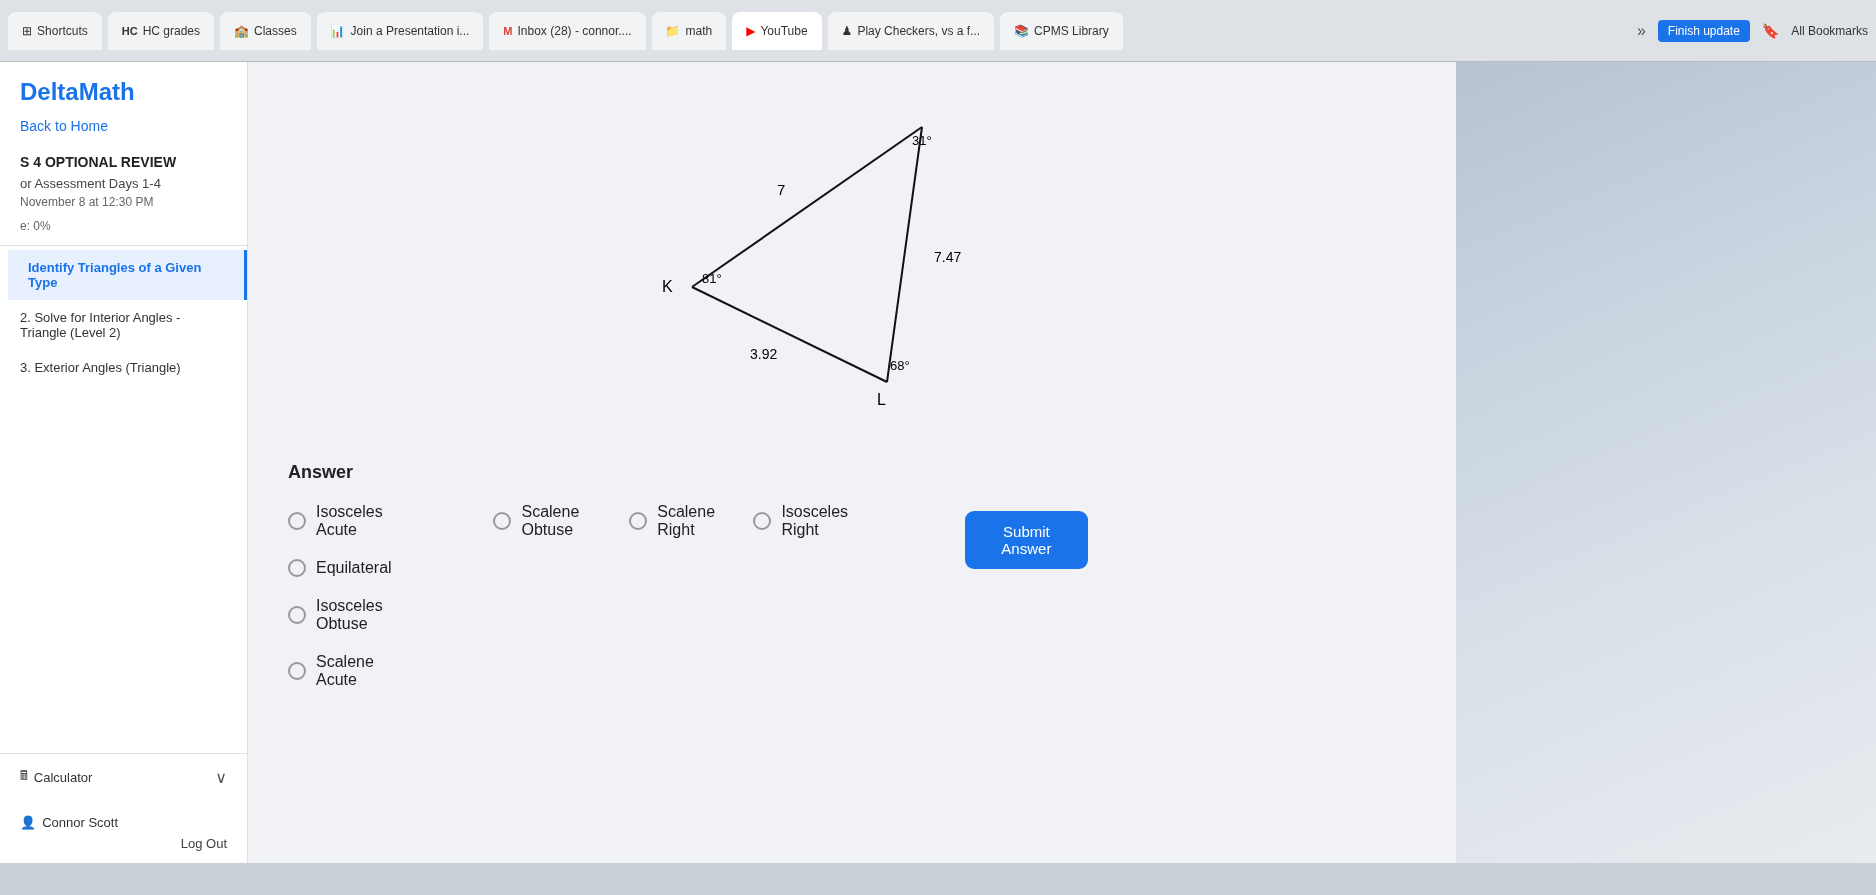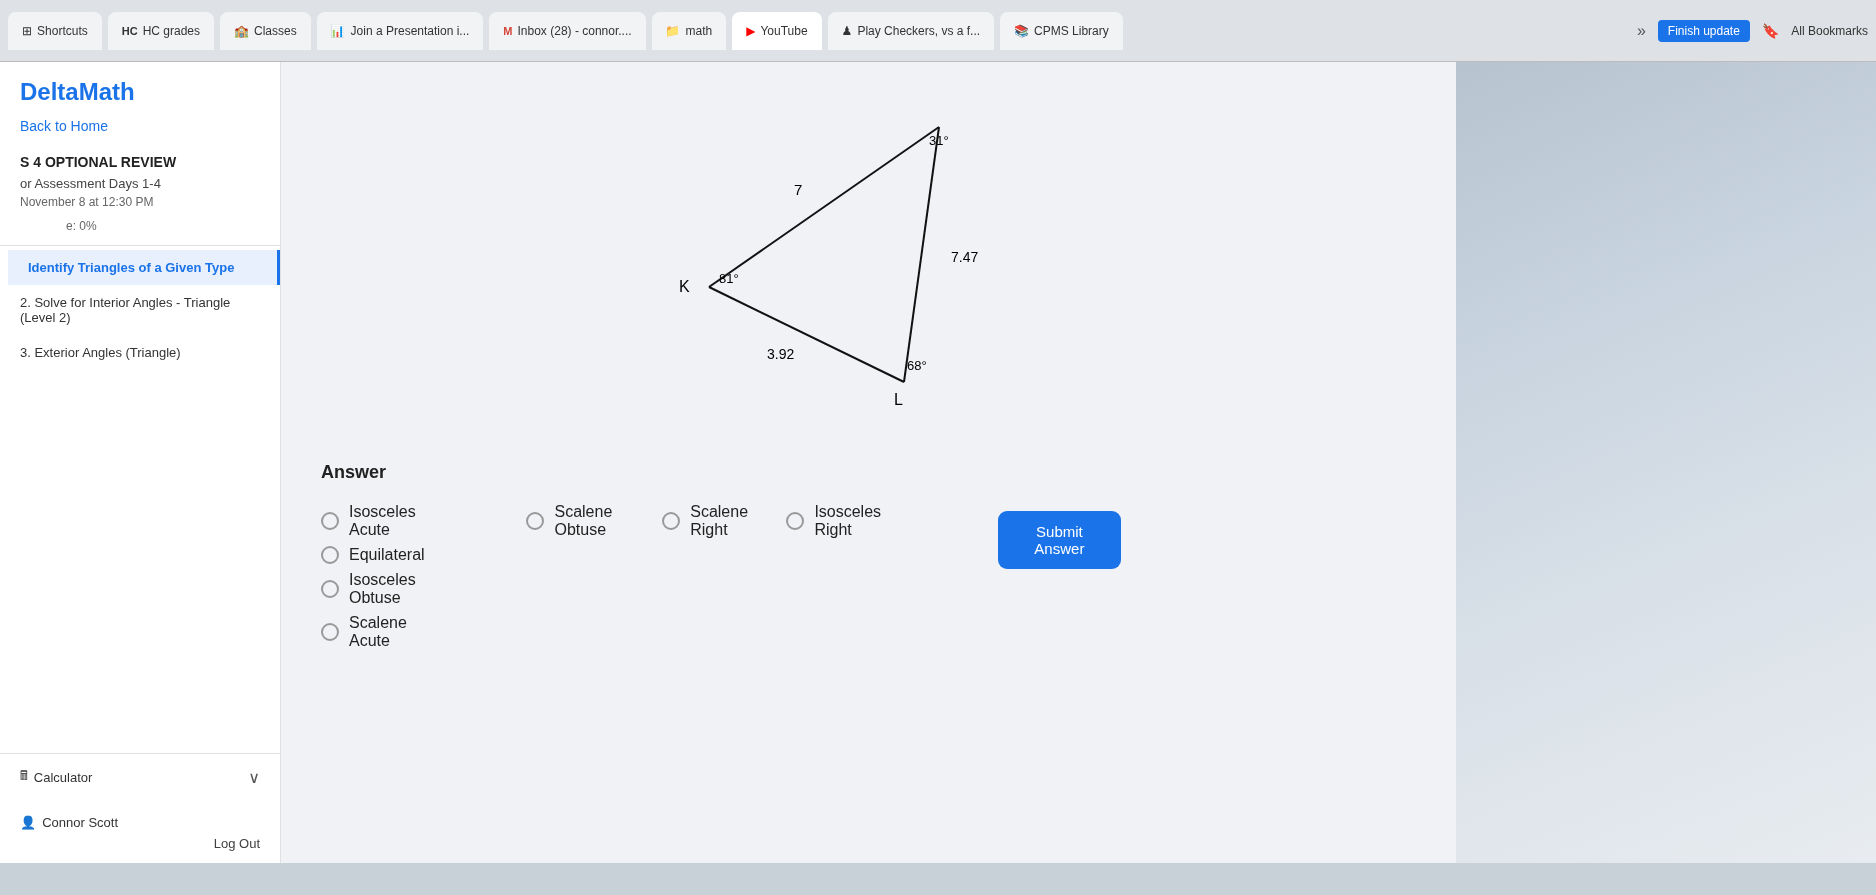--- a/index.html
+++ b/index.html
@@ -39,21 +39,21 @@
     }
 
     
     .main-container {
       display: flex;
       height: calc(895px - 62px - 32px);
     }
 
     
     .sidebar {
-      width: 281px;
+      width: 248px;
       background: #fff;
       border-right: 1px solid #e0e0e0;
       display: flex;
       flex-direction: column;
       overflow: hidden;
       flex-shrink: 0;
     }
     .sidebar-logo {
       padding: 16px 20px 8px;
       font-size: 24px;
@@ -79,21 +79,20 @@
     }
     .sidebar-date {
       padding: 2px 20px 8px;
       font-size: 12px;
       color: #666;
     }
     .sidebar-progress {
       padding: 2px 20px 8px;
       font-size: 12px;
       color: #666;
-      margin-left: 46px;
     }
     .sidebar-divider {
       border: none;
       border-top: 1px solid #e0e0e0;
       margin: 4px 0;
     }
     .sidebar-scroll {
       flex: 1;
       overflow-y: auto;
     }
@@ -199,21 +198,21 @@
       border-radius: 9px;
       font-size: 15px;
       cursor: pointer;
       font-weight: 500;
       align-self: start;
       margin-top: 4px;
     }
     .col-left {
       display: flex;
       flex-direction: column;
-      gap: 7px;
+      gap: 20px;
     }
     .col-right {
       display: flex;
       flex-direction: row;
       gap: 20px;
     }
     .col-submit {
       display: flex;
       align-items: flex-start;
       padding-top: 4px;

